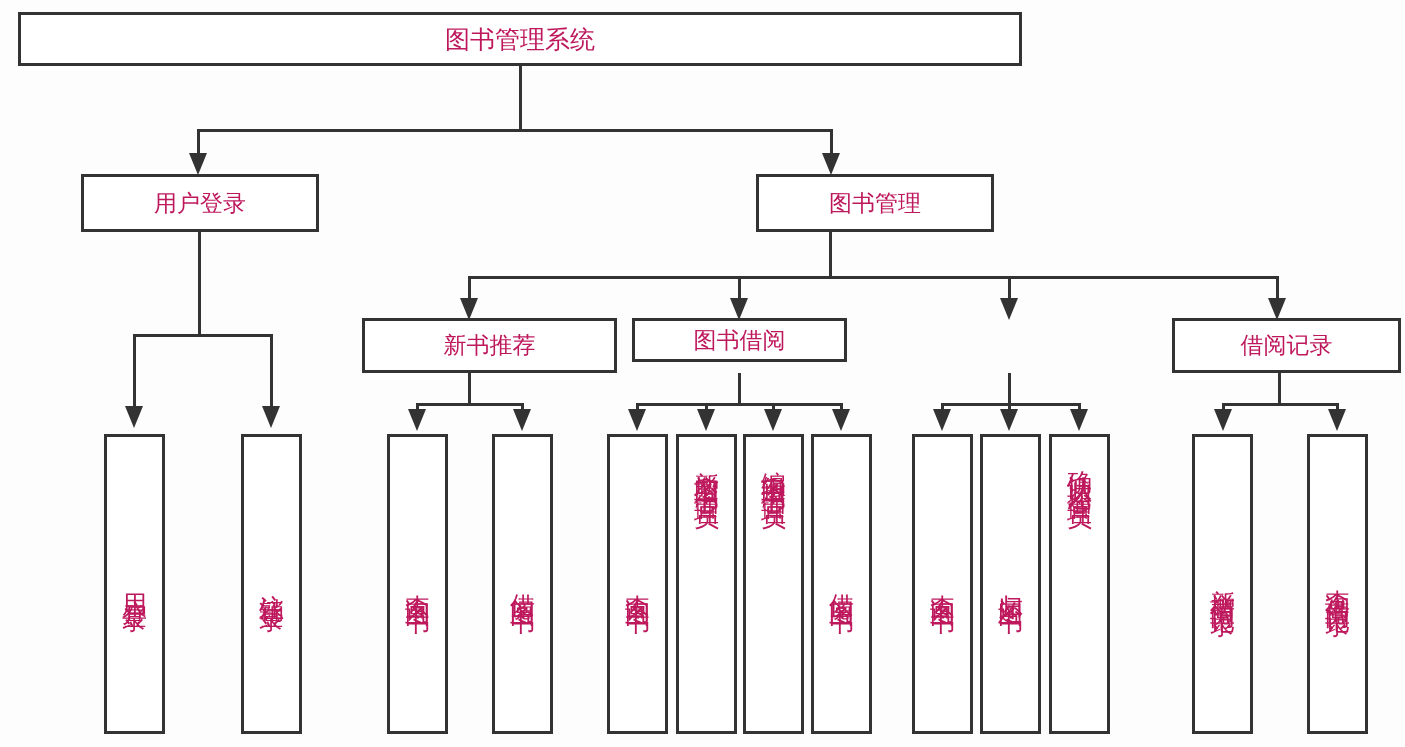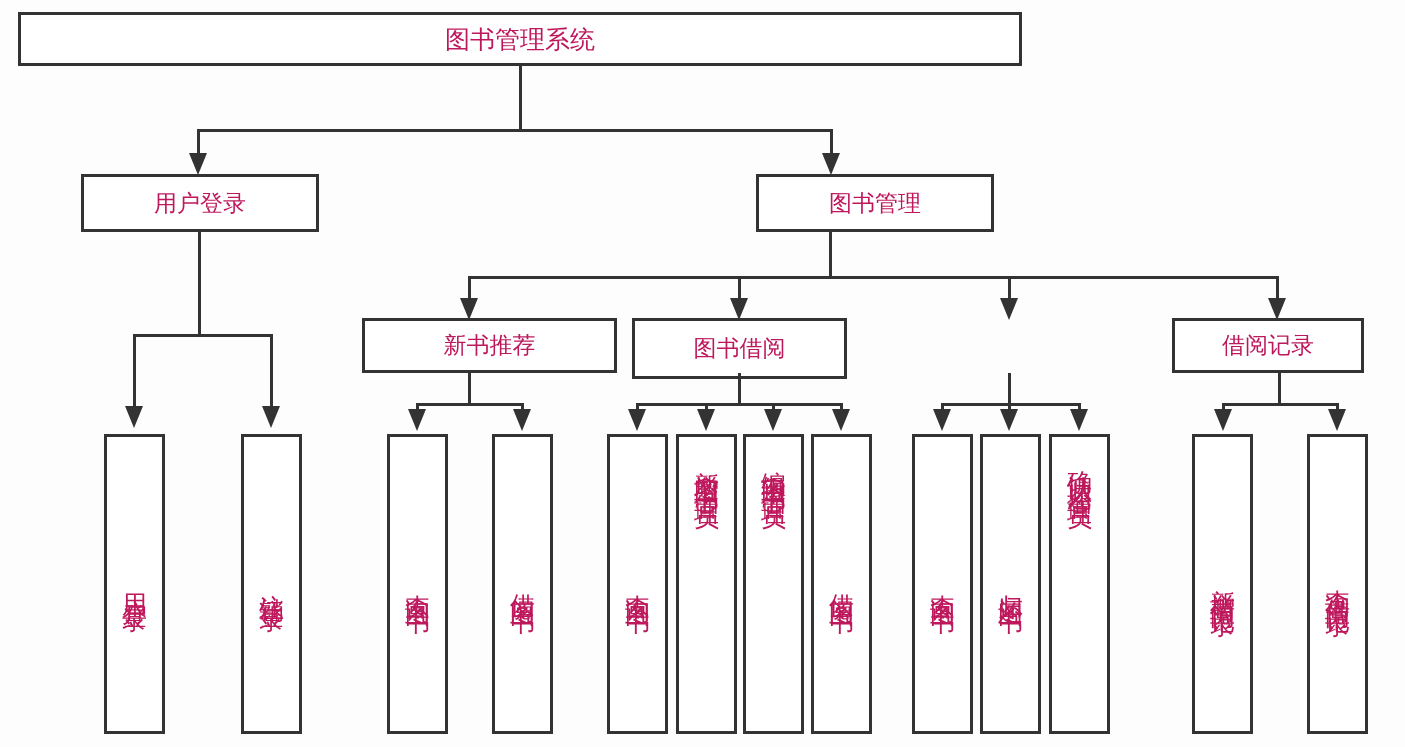--- a/index.html
+++ b/index.html
@@ -120,24 +120,24 @@
   <div class="line vline" style="left:738px; top:276px; width:3px; height:26px;"></div>
   <div class="arrow" style="left:730px; top:298px;"></div>
   <div class="line vline" style="left:1008px; top:276px; width:3px; height:26px;"></div>
   <div class="arrow" style="left:1000px; top:298px;"></div>
   <div class="line vline" style="left:1276px; top:276px; width:3px; height:26px;"></div>
   <div class="arrow" style="left:1268px; top:298px;"></div>
 
   <div class="node level2" style="left:362px; top:318px; width:255px; height:55px;">
     <span>新书推荐</span>
   </div>
-  <div class="node level2" style="left:632px; top:318px; width:215px; height:61px;">
+  <div class="node level2" style="left:632px; top:318px; width:215px; height:44px;">
     <span>图书借阅</span>
   </div>
-  <div class="node level2" style="left:1172px; top:318px; width:192px; height:55px;">
+  <div class="node level2" style="left:1172px; top:318px; width:229px; height:55px;">
     <span>借阅记录</span>
   </div>
 
   <div class="line vline" style="left:468px; top:373px; width:3px; height:32px;"></div>
   <div class="line hline" style="left:416px; top:403px; width:108px; height:3px;"></div>
   <div class="line vline" style="left:416px; top:403px; width:3px; height:10px;"></div>
   <div class="arrow" style="left:408px; top:409px;"></div>
   <div class="line vline" style="left:521px; top:403px; width:3px; height:10px;"></div>
   <div class="arrow" style="left:513px; top:409px;"></div>
 

